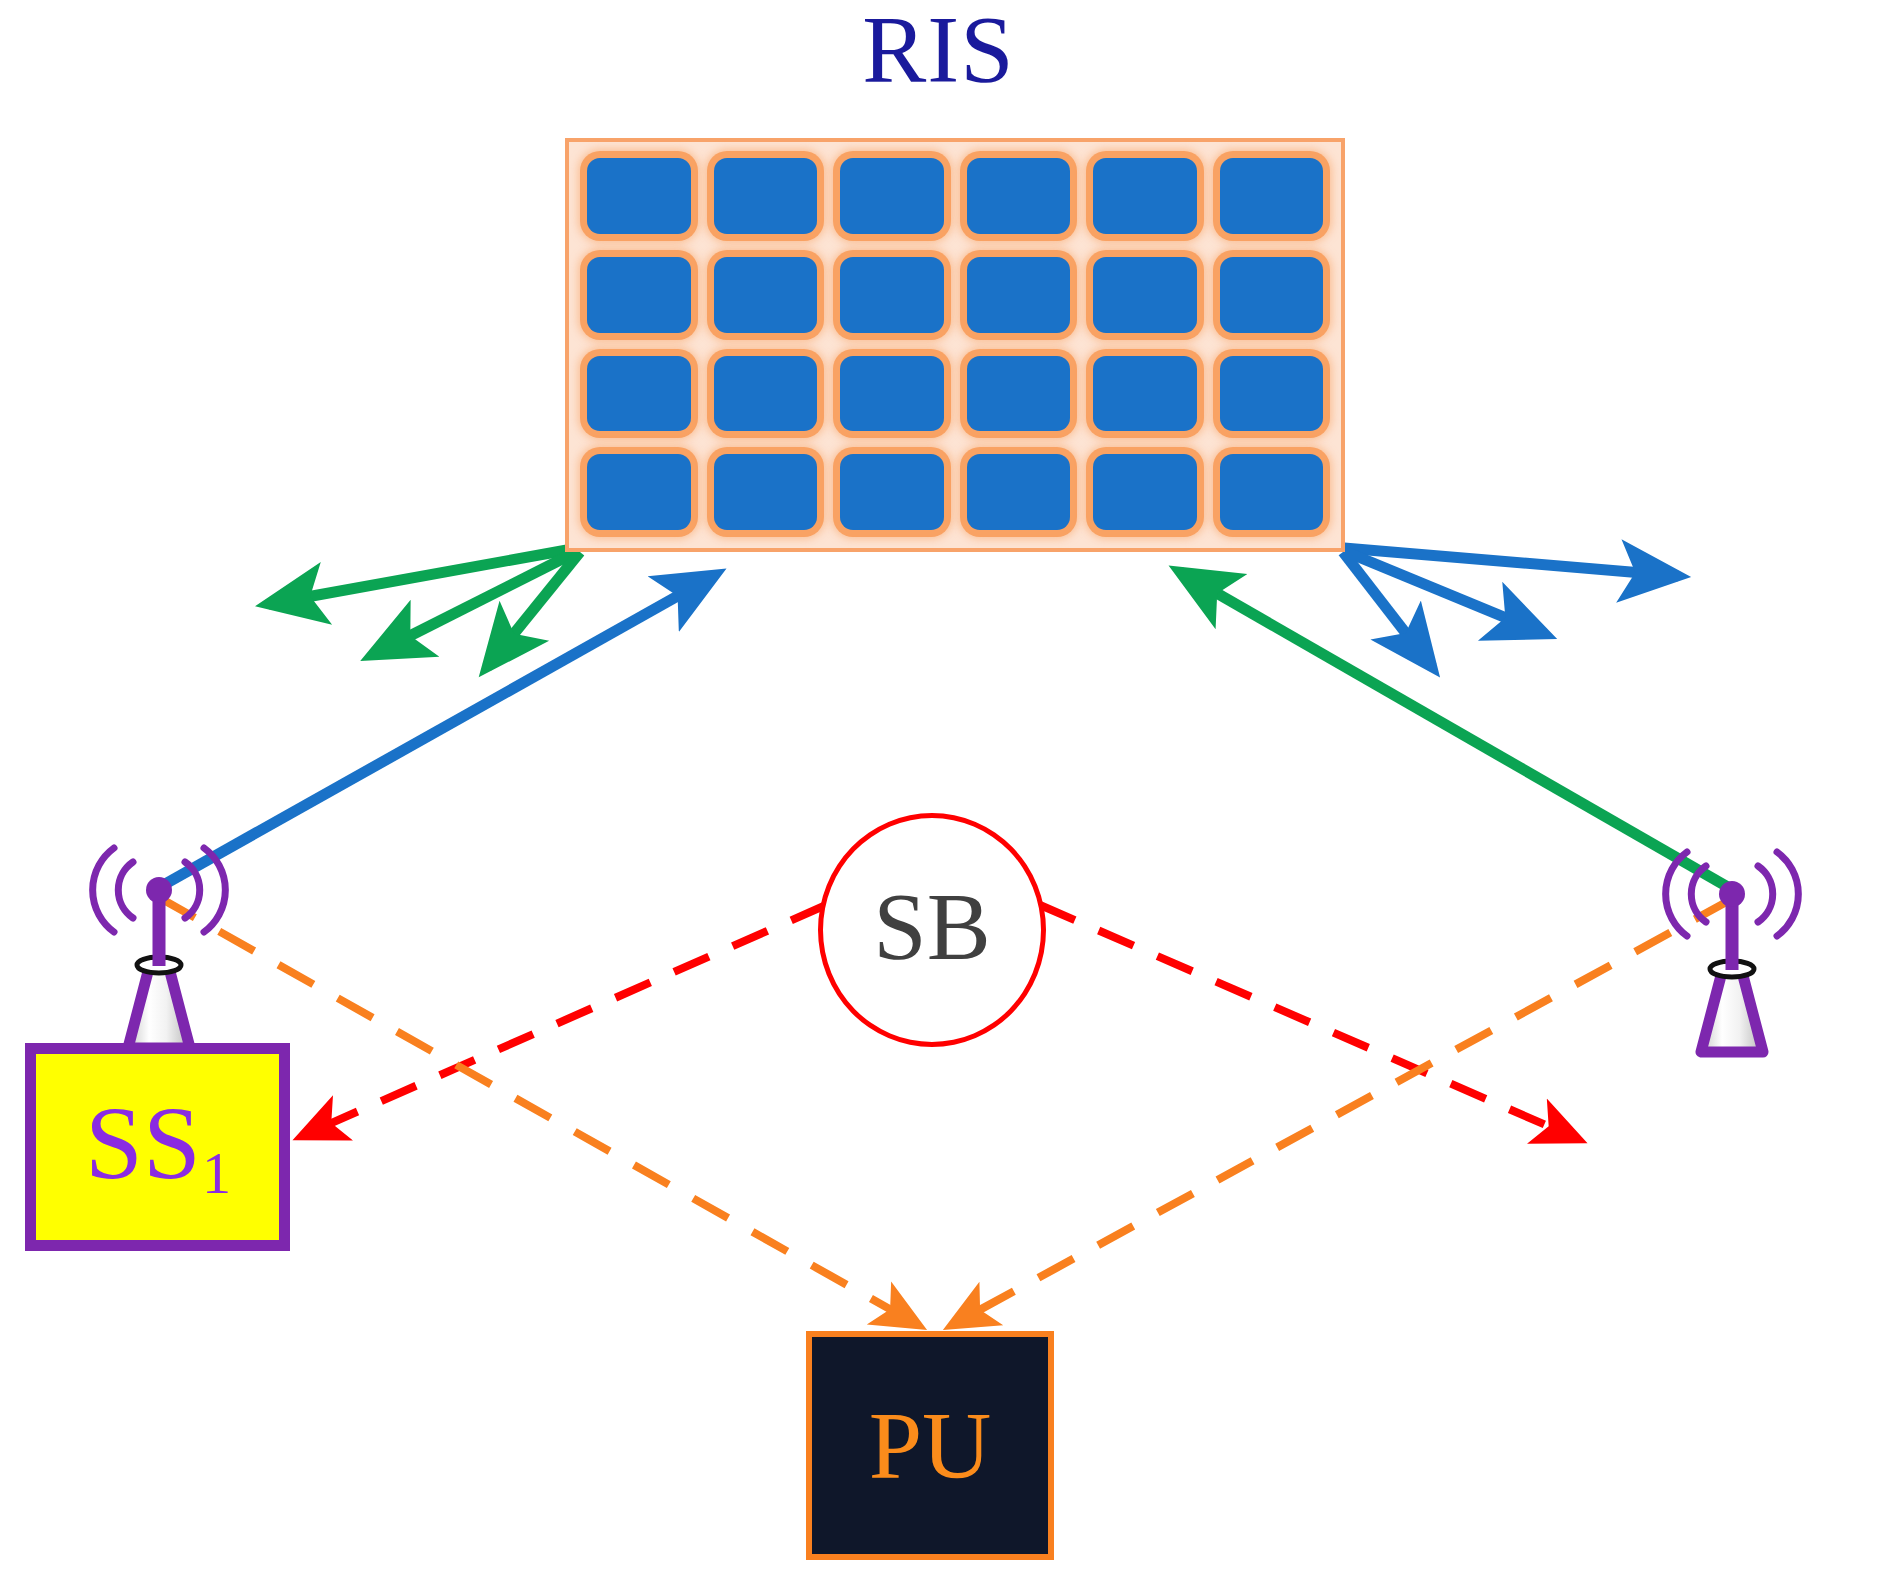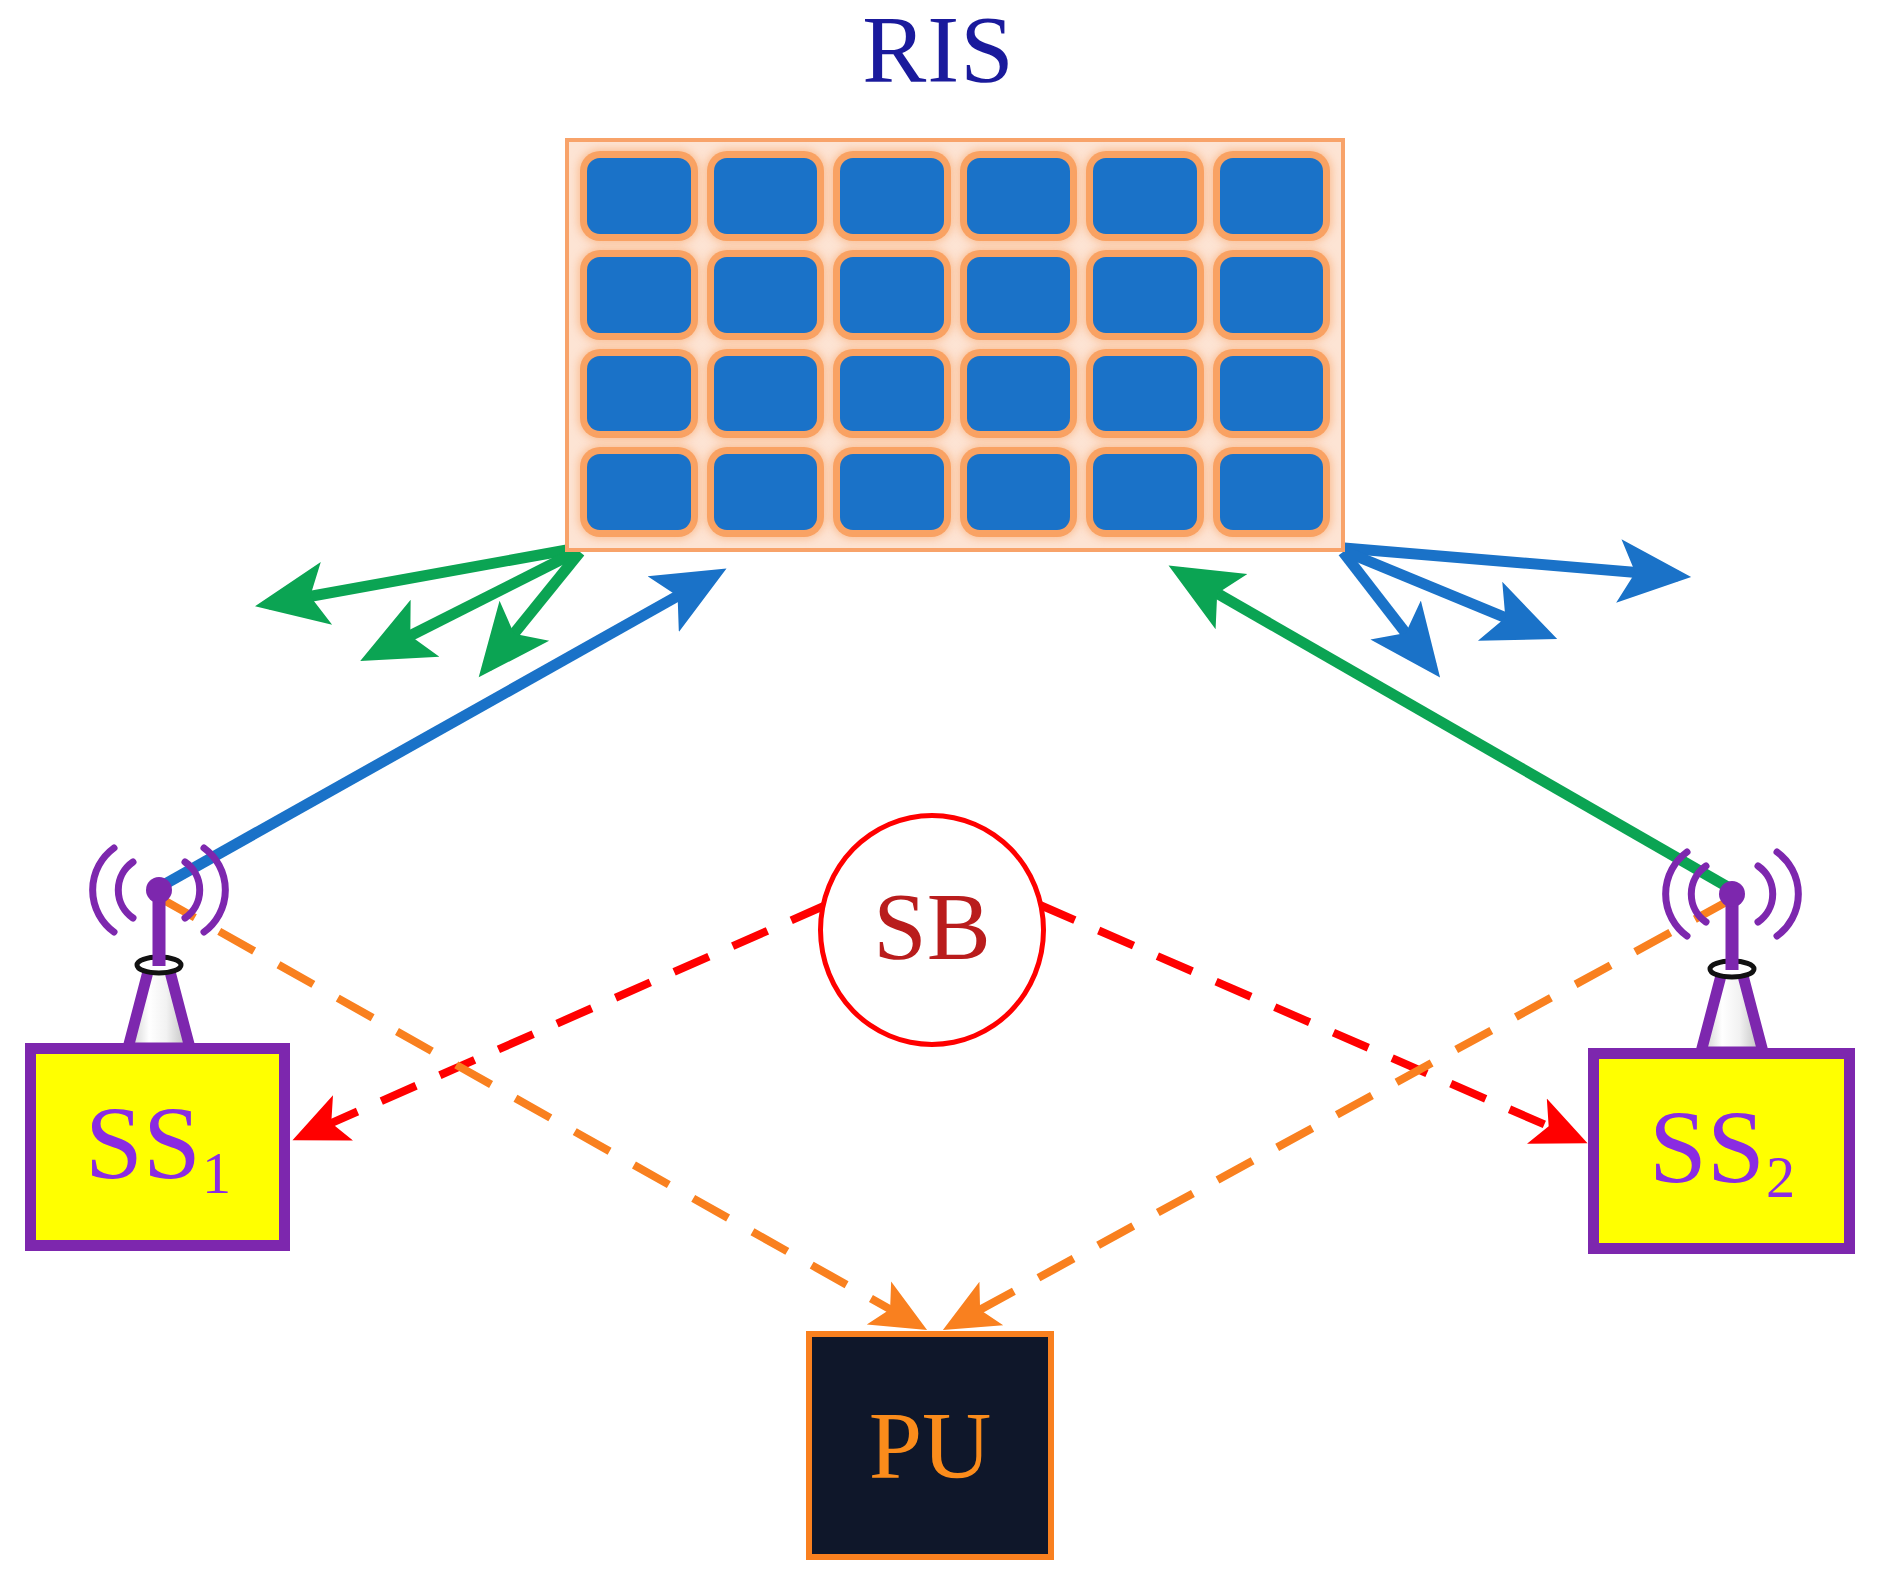--- a/index.html
+++ b/index.html
@@ -124,21 +124,21 @@
     border: 5px solid #ff0000;
     border-radius: 50%;
     background: #ffffff;
     display: flex;
     align-items: center;
     justify-content: center;
   }
   #sb-text {
     font-size: 96px;
     line-height: 1;
-    color: #b91c1c;
+    color: #404040;
     position: relative;
     top: -3px;
   }
 </style>
 </head>
 <body>
 
 <div id="canvas">
 
   <svg id="scene" viewBox="0 0 1877 1587" preserveAspectRatio="none">
@@ -260,21 +260,18 @@
   </div>
 
   <div id="sb-circle">
     <span id="sb-text">SB</span>
   </div>
 
   <div class="ss-box" id="ss1-box">
     <span class="ss-text"><span>SS</span><sub>1</sub></span>
   </div>
 
-  <div class="ss-box" id="ss2-box">
-    <span class="ss-text"><span>SS</span><sub>2</sub></span>
-  </div>
 
   <div id="pu-box">
     <span id="pu-text">PU</span>
   </div>
 
 </div>
 
 </body></html>

